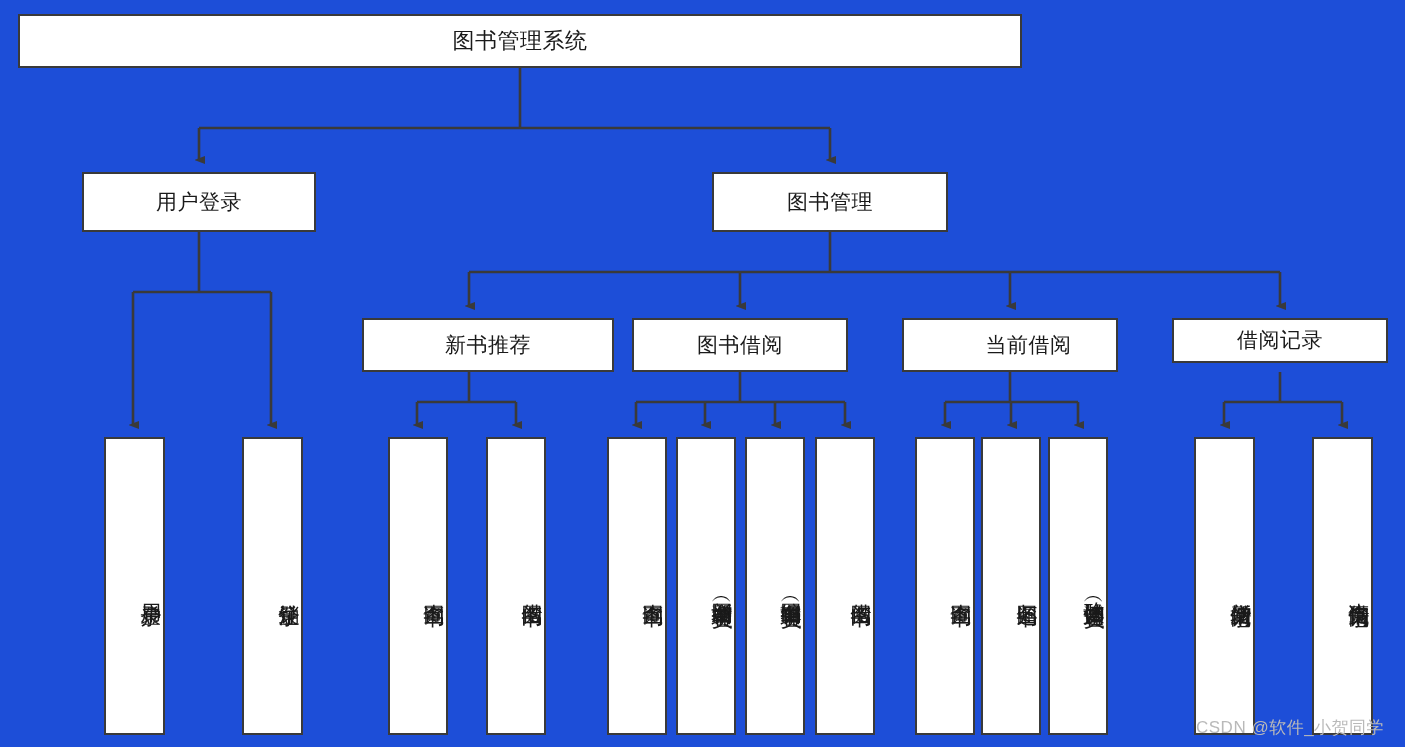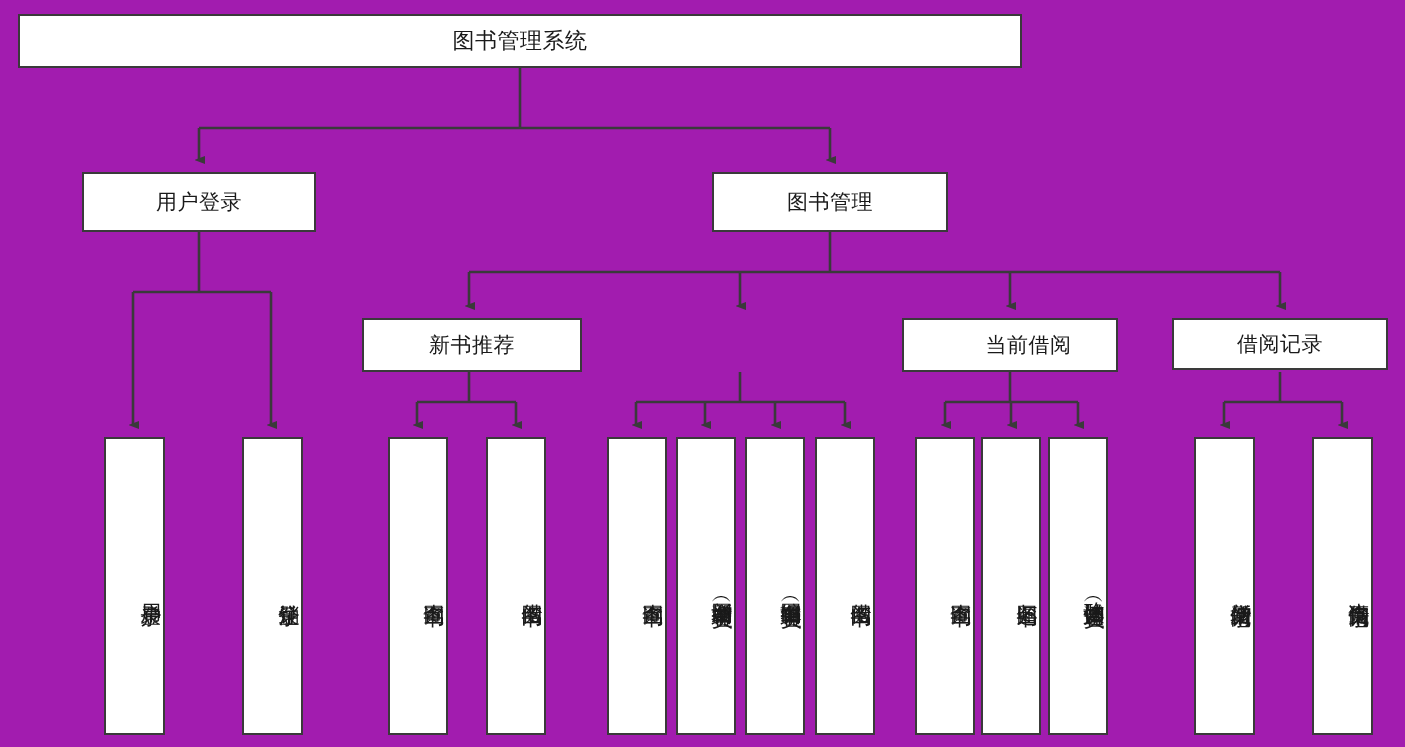--- a/index.html
+++ b/index.html
@@ -5,21 +5,21 @@
   * { box-sizing: border-box; }
   html, body {
     margin: 0; padding: 0;
     background: #ffffff;
     font-family: "Liberation Sans", "DejaVu Sans", sans-serif;
   }
   #canvas {
     position: relative;
     width: 1405px;
     height: 747px;
-    background: #a21caf;
+    background: #1d4ed8;
     overflow: hidden;
   }
   #wires {
     position: absolute;
     top: 0; left: 0;
     width: 1405px; height: 747px;
     pointer-events: none;
   }
   .node {
     position: absolute;
@@ -116,27 +116,30 @@
     <span>图书管理系统</span>
   </div>
 
   <div class="node horiz" style="left:82px; top:172px; width:234px; height:60px;">
     <span>用户登录</span>
   </div>
   <div class="node horiz" style="left:712px; top:172px; width:236px; height:60px;align-items:center;">
     <span>图书管理</span>
   </div>
 
-  <div class="node horiz" style="left:362px; top:318px; width:220px; height:54px;">
+  <div class="node horiz" style="left:362px; top:318px; width:252px; height:54px;">
     <span>新书推荐</span>
+  </div>
+  <div class="node horiz" style="left:632px; top:318px; width:216px; height:54px;">
+    <span>图书借阅</span>
   </div>
   <div class="node horiz" style="left:902px; top:318px; width:216px; height:54px;padding-left:37px;">
     <span>当前借阅</span>
   </div>
-  <div class="node horiz" style="left:1172px; top:318px; width:216px; height:52px;">
+  <div class="node horiz" style="left:1172px; top:318px; width:216px; height:45px;">
     <span>借阅记录</span>
   </div>
 
   <div class="node vert" style="left:104px; top:437px; width:61px; height:298px;">
     <span>用户登录</span>
   </div>
   <div class="node vert" style="left:242px; top:437px; width:61px; height:298px;">
     <span>注销登录</span>
   </div>
 
@@ -170,14 +173,15 @@
     <span>确认归还（管理员）</span>
   </div>
 
   <div class="node vert" style="left:1194px; top:437px; width:61px; height:298px;">
     <span>新增借阅记录</span>
   </div>
   <div class="node vert" style="left:1312px; top:437px; width:61px; height:298px;">
     <span>查询借阅记录</span>
   </div>
 
+  <div class="watermark" style="left:1196px; top:716px;">CSDN @软件_小贺同学</div>
 
 </div>
 
 </body></html>

